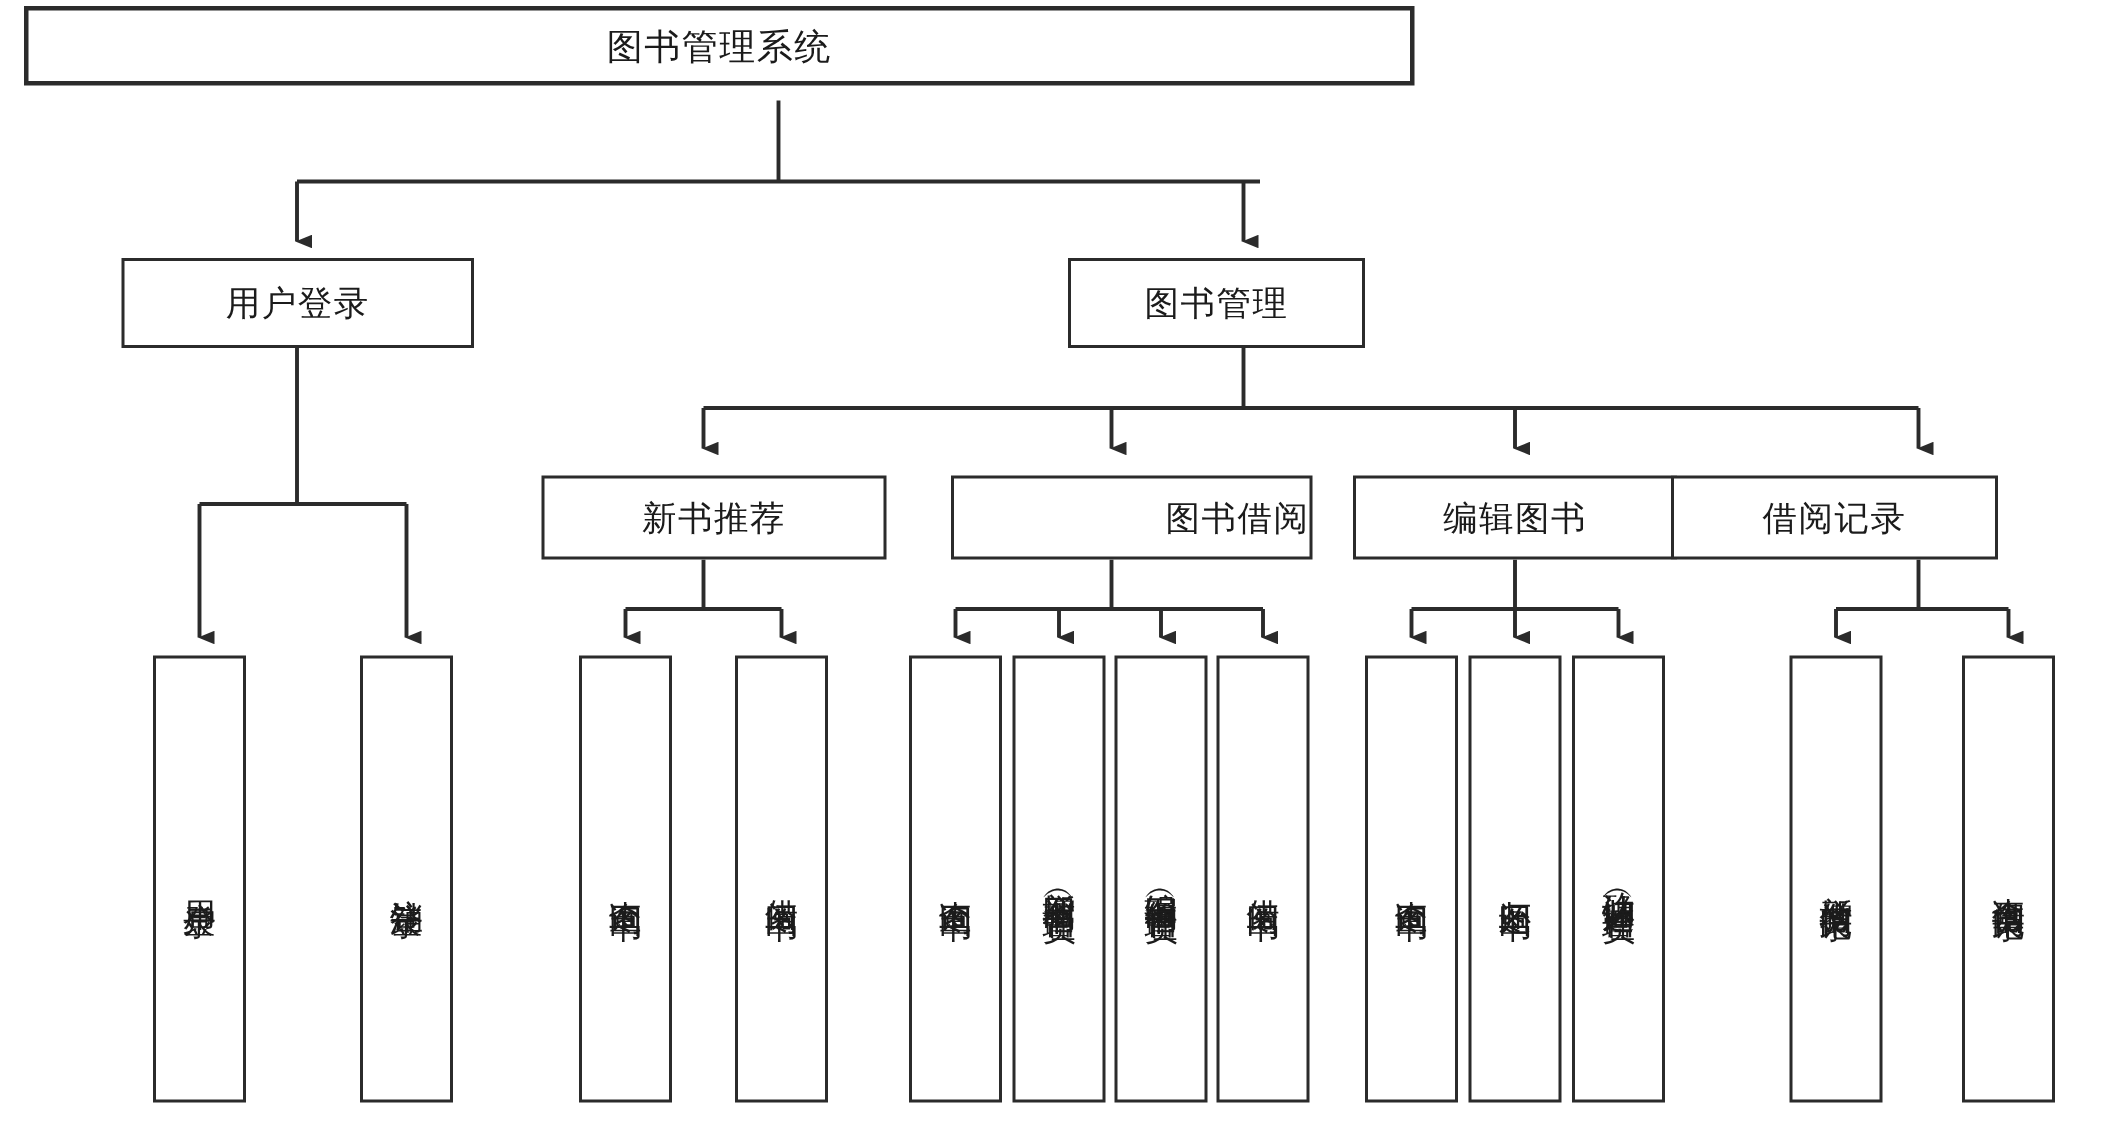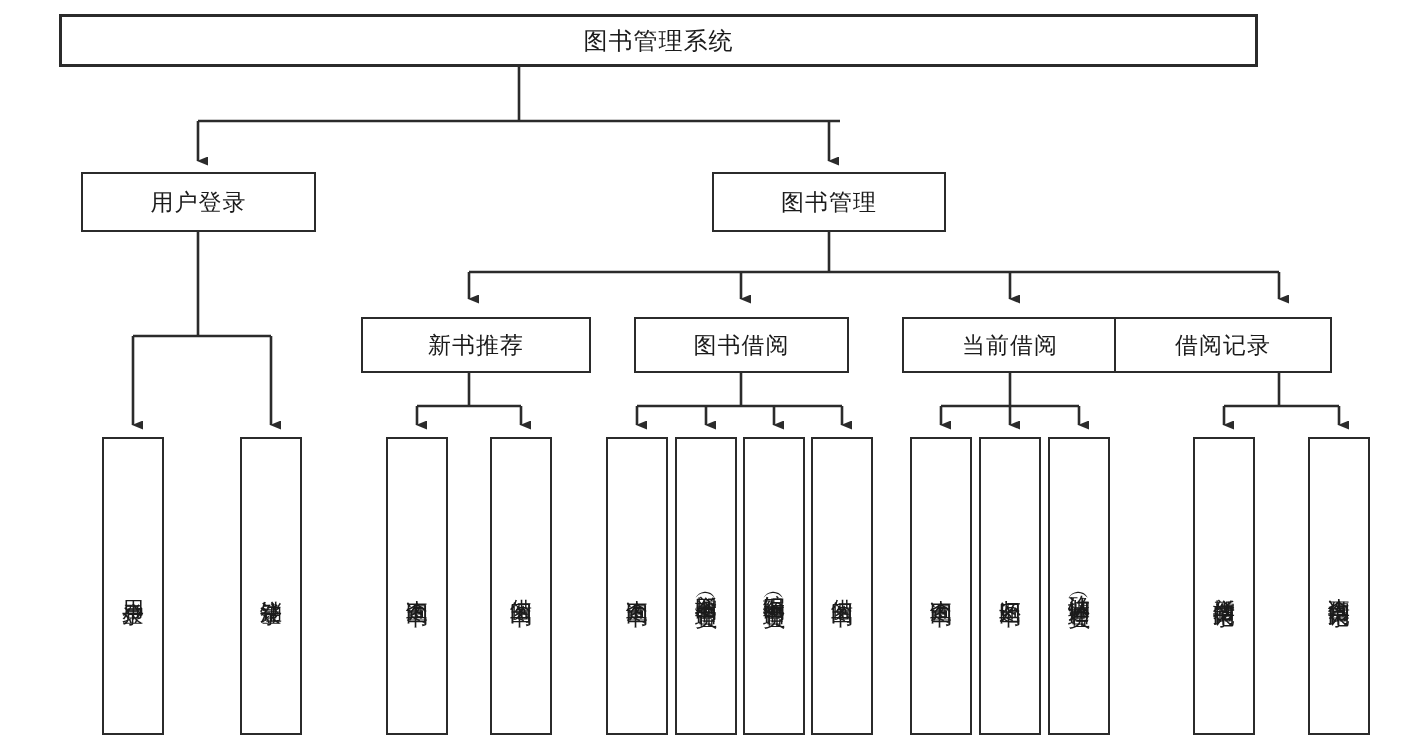--- a/index.html
+++ b/index.html
@@ -117,39 +117,39 @@
       <path d="M1010,406 L1010,425" marker-end="url(#arrow)"></path>
       <path d="M1079,406 L1079,425" marker-end="url(#arrow)"></path>
 
       <path d="M1279,373 L1279,406"></path>
       <path d="M1224,406 L1339,406"></path>
       <path d="M1224,406 L1224,425" marker-end="url(#arrow)"></path>
       <path d="M1339,406 L1339,425" marker-end="url(#arrow)"></path>
     </g>
   </svg>
 
-  <div class="node horiz root" style="left:16px; top:14px; width:1199px; height:53px;margin-left:43px;">
+  <div class="node horiz root" style="left:16px; top:4px; width:927px; height:53px;">
     <span>图书管理系统</span>
   </div>
 
   <div class="node horiz" style="left:81px; top:172px; width:235px; height:60px;">
     <span>用户登录</span>
   </div>
-  <div class="node horiz" style="left:712px; top:172px; width:234px; height:60px;">
+  <div class="node horiz" style="left:712px; top:172px; width:198px; height:60px;">
     <span>图书管理</span>
   </div>
 
   <div class="node horiz" style="left:361px; top:317px; width:230px; height:56px;">
     <span>新书推荐</span>
   </div>
-  <div class="node horiz" style="left:634px; top:317px; width:215px; height:56px;">
+  <div class="node horiz" style="left:634px; top:317px; width:241px; height:56px;justify-content:flex-end;">
     <span>图书借阅</span>
   </div>
   <div class="node horiz" style="left:902px; top:317px; width:216px; height:56px;">
-    <span>当前借阅</span>
+    <span>编辑图书</span>
   </div>
   <div class="node horiz" style="left:1114px; top:317px; width:218px; height:56px;">
     <span>借阅记录</span>
   </div>
 
   <div class="leaf" style="left:102px; top:437px; width:62px; height:298px;">
     <span class="vtext">用户登录</span>
   </div>
   <div class="leaf" style="left:240px; top:437px; width:62px; height:298px;">
     <span class="vtext">注销登录</span>

